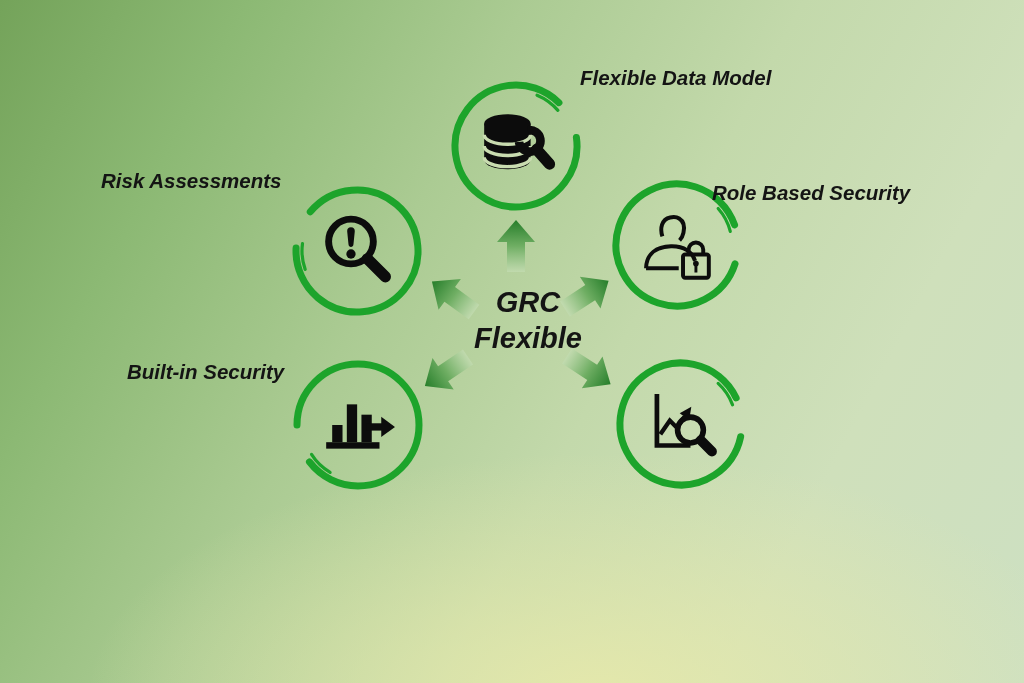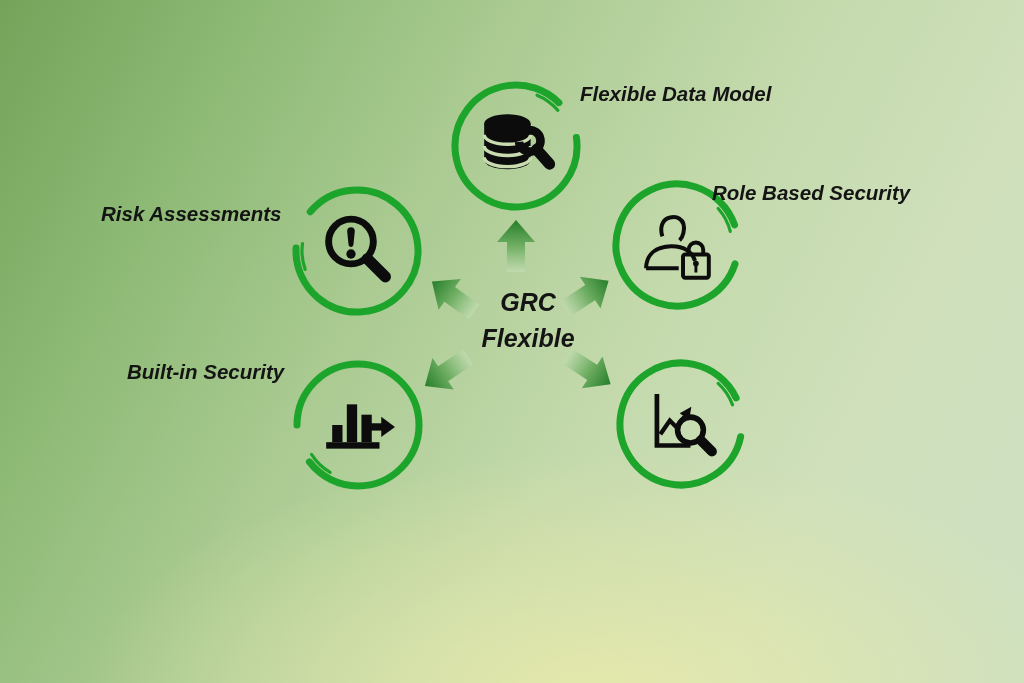--- a/index.html
+++ b/index.html
@@ -34,29 +34,29 @@
   .node-ra  .ring{transform:rotate(-140deg);}
   .node-rbs .ring{transform:rotate(18deg);}
   .node-ba  .ring{transform:rotate(-180deg);}
   .node-rcl .ring{transform:rotate(12deg);}
   .icon{position:absolute;left:50%;top:50%;width:86px;height:86px;transform:translate(-50%,-50%);}
   
   .label{
     position:absolute;font-weight:700;font-style:italic;
     font-size:20.5px;color:var(--text-black);white-space:nowrap;
   }
-  .label-fdm{left:580px;top:82px;}
-  .label-ra {left:101px;top:202px;}
+  .label-fdm{left:580px;top:66px;}
+  .label-ra {left:101px;top:169px;}
   .label-rbs{left:712px;top:181px;font-style:italic;}
   .label-ba {left:127px;top:360px;}
   .label-rcl{left:739px;top:356px;}
   
   .center-title{
     position:absolute;left:408px;top:284px;width:240px;text-align:center;
-    font-weight:700;font-style:italic;font-size:25px;line-height:36px;color:var(--text-black);
+    font-weight:700;font-style:italic;font-size:29px;line-height:36px;color:var(--text-black);
   }
   
   .arrows{position:absolute;left:0;top:0;width:1024px;height:683px;}
 </style>
 </head>
 <body>
 
 <div class="stage">
 
   <svg class="arrows" viewBox="0 0 1024 683">

